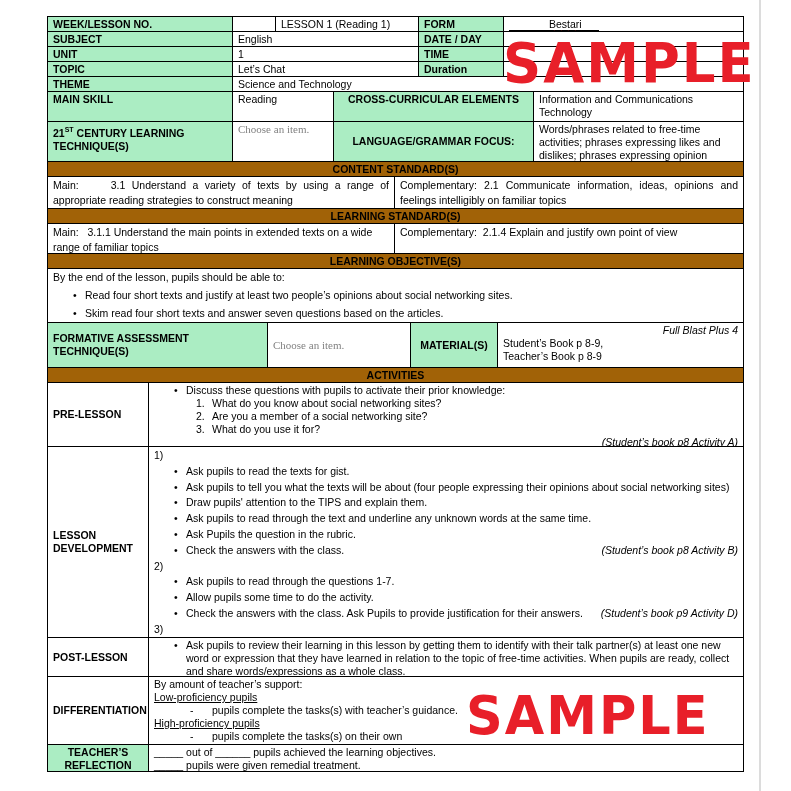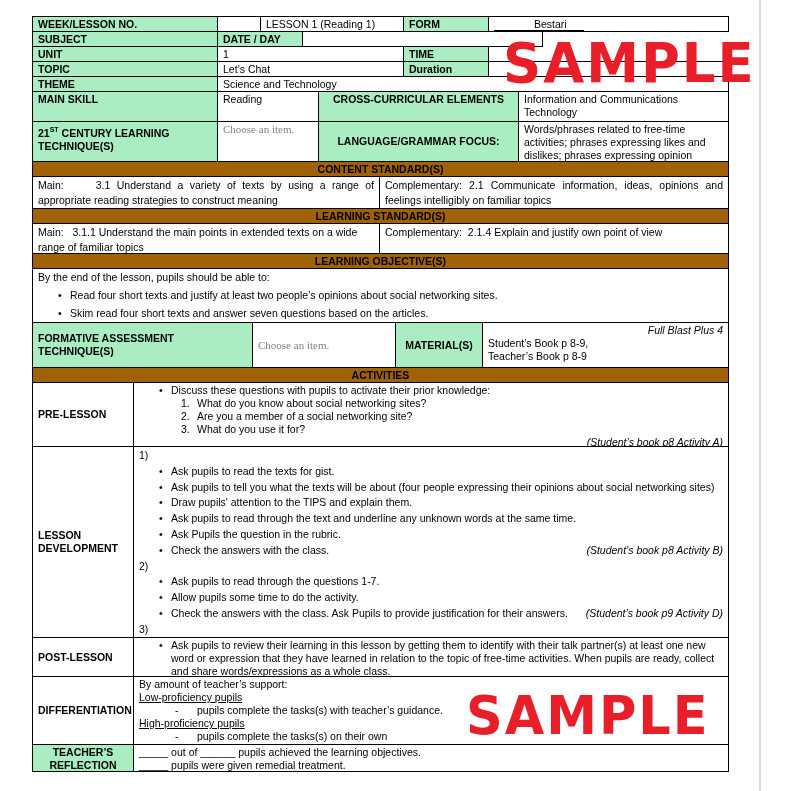--- a/index.html
+++ b/index.html
@@ -4,21 +4,21 @@
 <style>
   * { margin:0; padding:0; box-sizing:border-box; }
   body { background:#fff; }
   .page {
     position:relative; width:791px; height:791px; background:#ffffff;
     font-family:"Liberation Sans", sans-serif; font-size:10.5px; color:#000;
     overflow:hidden;
   }
   .edge-line { position:absolute; left:759px; top:0; width:2px; height:791px; background:#dcdcdc; }
 
-  .doc { position:absolute; left:32px; top:16px; width:697px; border-top:1px solid #000; border-left:1px solid #000; }
+  .doc { position:absolute; left:47px; top:16px; width:697px; border-top:1px solid #000; border-left:1px solid #000; }
   .row { display:flex; width:696px; }
   .cell {
     border-right:1px solid #000; border-bottom:1px solid #000;
     padding:1px 5px; overflow:hidden; line-height:13px;
   }
   .green { background:#abedc3; }
   .bold { font-weight:bold; }
   .center { text-align:center; }
   .vcenter { display:flex; flex-direction:column; justify-content:center; }
   .hdr { font-weight:bold; text-align:center; background:#a16207; }
@@ -81,20 +81,21 @@
     <div class="row h15">
       <div class="cell green bold w185">WEEK/LESSON NO.</div>
       <div class="cell w43"></div>
       <div class="cell w143">LESSON 1 (Reading 1)</div>
       <div class="cell green bold w85">FORM</div>
       <div class="cell w240"><span class="bestari-line"><span class="squiggle">Bestari</span></span></div>
     </div>
 
     <div class="row h15">
       <div class="cell green bold w185">SUBJECT</div>
+      <div class="cell w186">English</div>
       <div class="cell green bold w85">DATE / DAY</div>
       <div class="cell w240"></div>
     </div>
 
     <div class="row h15">
       <div class="cell green bold w185">UNIT</div>
       <div class="cell w186">1</div>
       <div class="cell green bold w85">TIME</div>
       <div class="cell w240"></div>
     </div>

